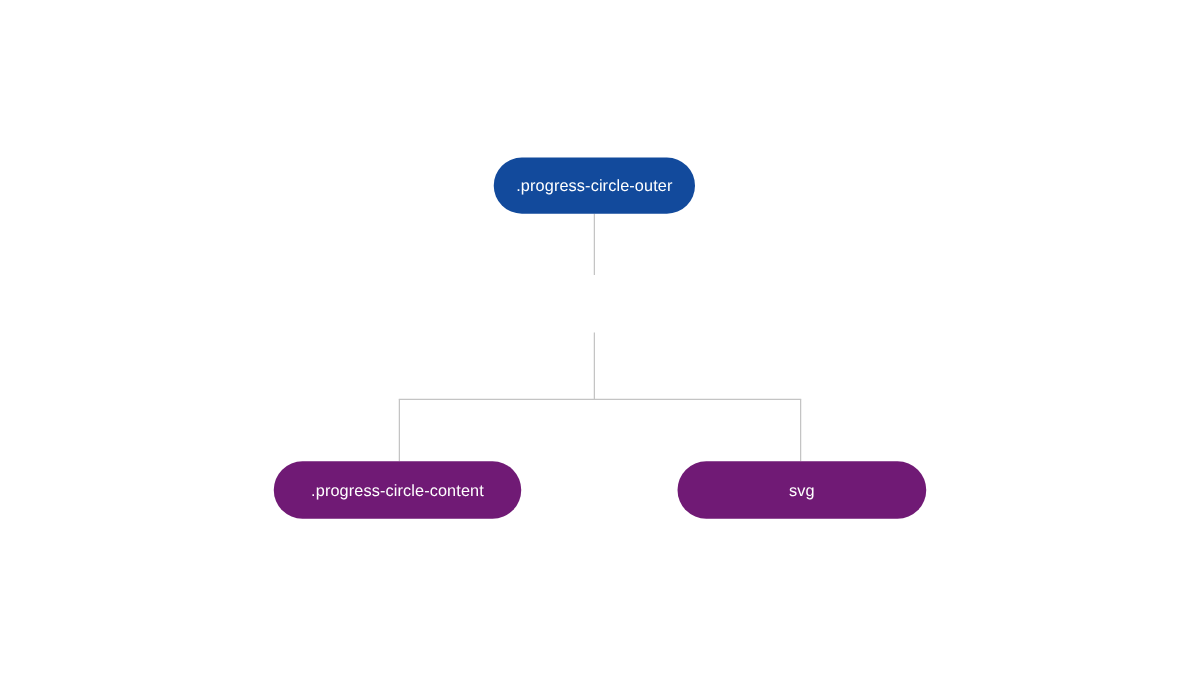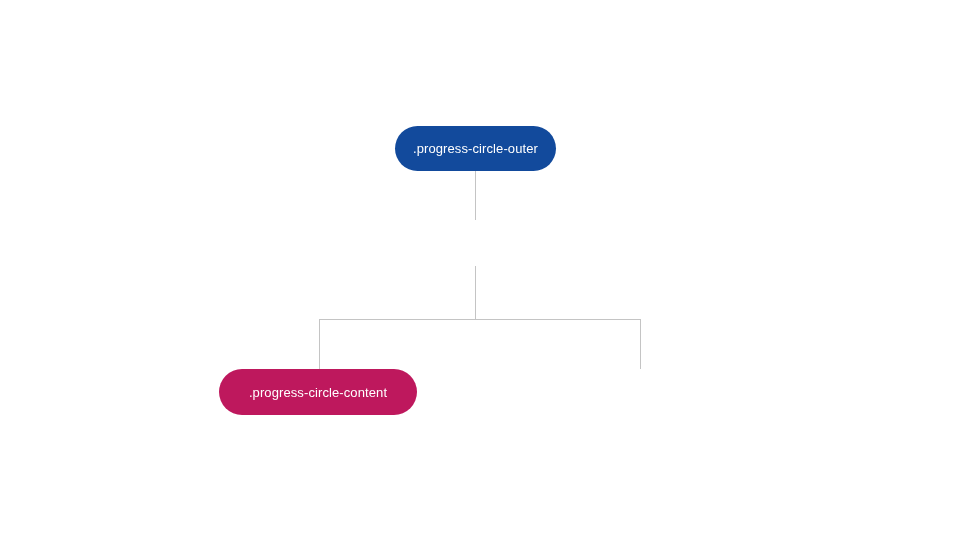--- a/index.html
+++ b/index.html
@@ -49,21 +49,21 @@
     text-align: center;
     cursor: default;
   }
 
   .node-depth-0,
   .node-depth-1 {
     background: #124a9c;
   }
 
   .node-depth-2 {
-    background: #be185d;
+    background: #701a75;
   }
 
   
   #node-progress-circle-outer {
     left: 395px;
     top: 126px;
     width: 161px;
     height: 45px;
   }
 
@@ -108,14 +108,17 @@
 
   <div id="node-progress-circle-outer" class="node node-depth-0">
     <span>.progress-circle-outer</span>
   </div>
 
 
   <div id="node-progress-circle-content" class="node node-depth-2">
     <span>.progress-circle-content</span>
   </div>
 
+  <div id="node-svg" class="node node-depth-2">
+    <span>svg</span>
+  </div>
 
 </div>
 
 </body></html>

